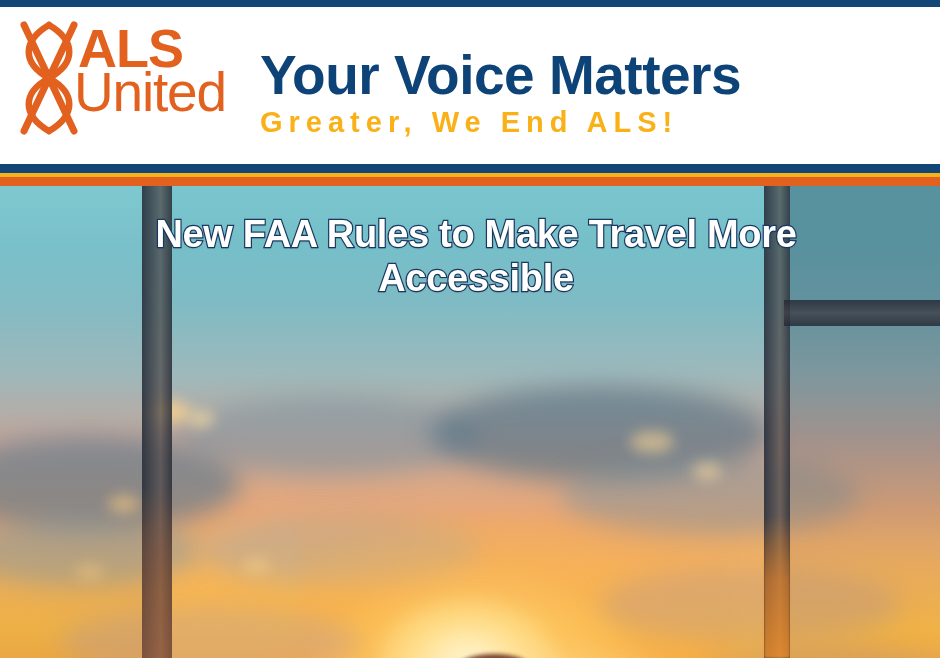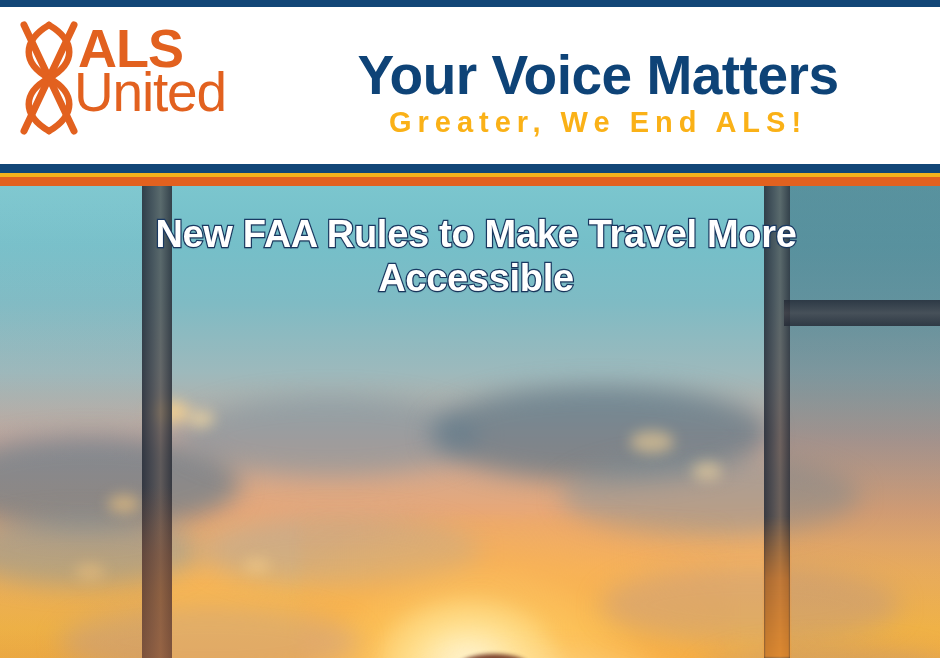--- a/index.html
+++ b/index.html
@@ -76,23 +76,23 @@
     font-size: 19px;
     font-weight: 700;
     letter-spacing: -0.2px;
     color: #E2611F;
     line-height: 1;
   }
 
   
   .headline-block {
     position: absolute;
-    left: 268px; top: 40px;
+    left: 260px; top: 40px;
     width: 660px; height: 112px;
-    text-align: center;
+    text-align: left;
   }
   .headline-main {
     font-size: 55px;
     font-weight: 700;
     color: #0E4377;
     letter-spacing: -0.5px;
     line-height: 1.05;
     white-space: nowrap;
   }
   .headline-sub {

